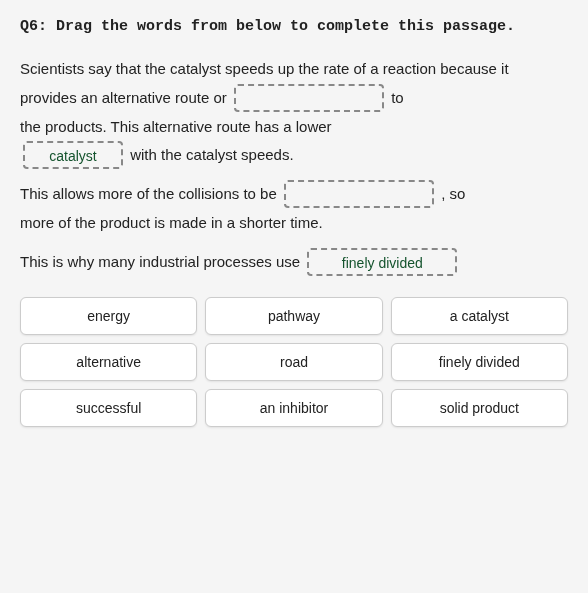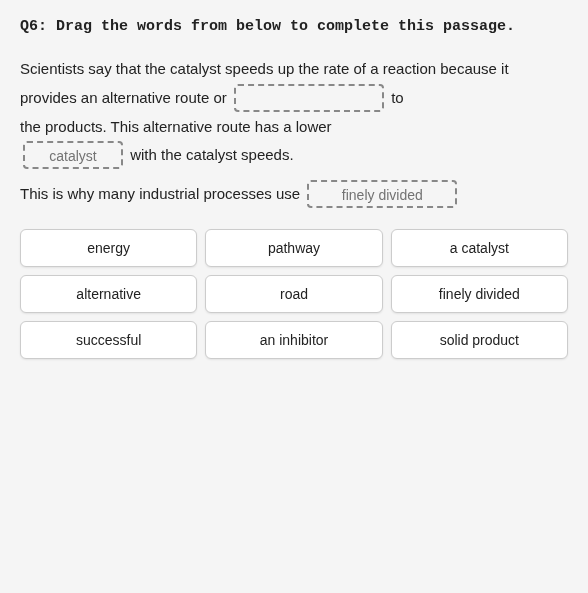--- a/index.html
+++ b/index.html
@@ -47,21 +47,21 @@
       background: transparent;
       position: relative;
       top: -1px;
     }
 
     .drop-zone.filled {
       background: transparent;
       font-size: 14px;
       line-height: 26px;
       text-align: center;
-      color: #737373;
+      color: #14532d;
     }
 
     .drop-zone-small {
       min-width: 100px;
     }
 
     .drop-zone-large {
       min-width: 150px;
     }
 
@@ -95,20 +95,25 @@
 
     <p>
       <span>Scientists say that the catalyst speeds up the rate of a reaction because it provides an alternative route or</span>
       <span class="drop-zone drop-zone-large"></span>
       <span> to<br>the products. This alternative route has a lower</span>
       <br>
       <span class="drop-zone drop-zone-small filled">catalyst</span>
       <span> with the catalyst speeds.</span>
     </p>
 
+    <p>
+      <span>This allows more of the collisions to be</span>
+      <span class="drop-zone drop-zone-large"></span>
+      <span>, so<br>more of the product is made in a shorter time.</span>
+    </p>
 
     <p>
       <span>This is why many industrial processes use</span>
       <span class="drop-zone drop-zone-large filled">finely divided</span>
     </p>
 
   </div>
 
   <div class="word-bank">
     <div class="word-tile">

